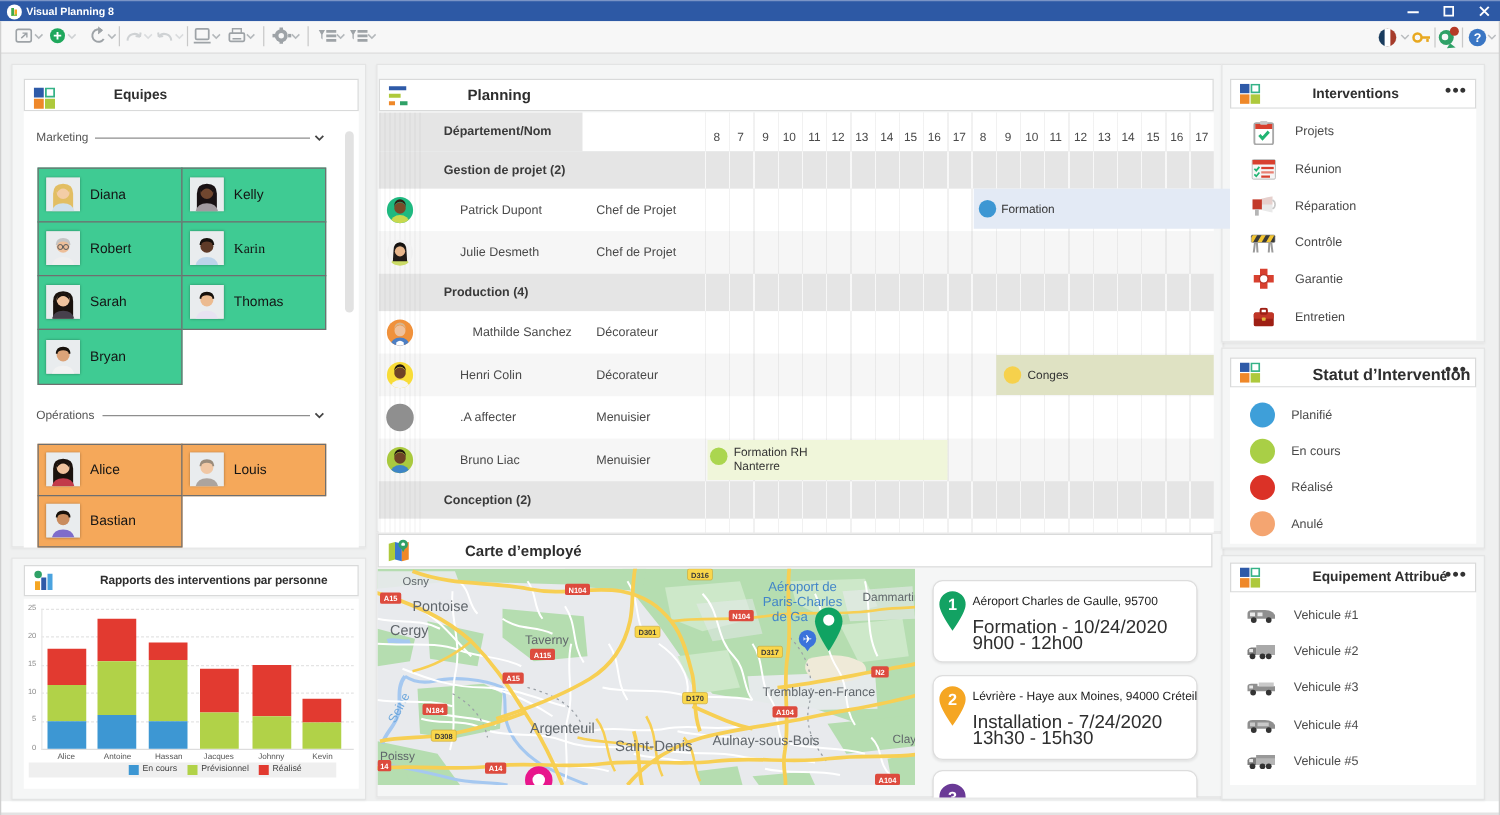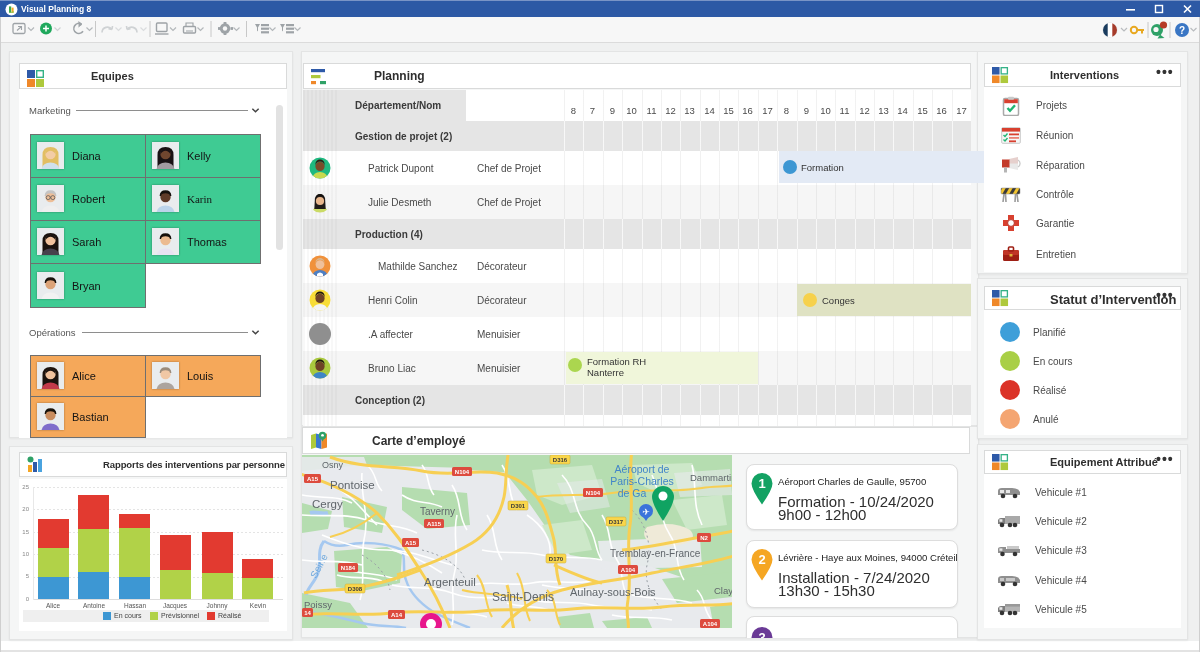--- a/index.html
+++ b/index.html
@@ -267,21 +267,21 @@
 
 <div class="abs" style="left:276px;top:105px;width:7px;height:145px;background:#E2E2E2;border-radius:4px;"></div>
 
 <div class="hdrbox" style="left:19px;top:452px;width:268px;height:25px;"></div>
 <svg class="abs" style="left:27px;top:456px" width="17" height="17" viewBox="0 0 17 17">
   <circle cx="3.5" cy="3.5" r="3" fill="#2FA167"></circle>
   <rect x="1" y="9" width="4" height="7" fill="#F5A623"></rect>
   <rect x="6" y="6" width="4" height="10" fill="#2E5AA8"></rect>
   <rect x="11" y="3" width="4" height="13" fill="#4AA3DF"></rect>
 </svg>
-<div class="hdrtitle" style="left:67px;top:459px;font-size:9.5px;letter-spacing:-0.1px;">Rapports des interventions par personne</div>
+<div class="hdrtitle" style="left:44px;top:459px;font-size:9.5px;letter-spacing:-0.1px;">Rapports des interventions par personne</div>
 <div class="content" style="left:19px;top:479px;width:268px;height:152px;"></div>
 <div id="chart">
   <div class="ylab" style="left:17px;top:484px;">25</div>
   <div class="ylab" style="left:17px;top:506px;">20</div>
   <div class="ylab" style="left:17px;top:529px;">15</div>
   <div class="ylab" style="left:17px;top:551px;">10</div>
   <div class="ylab" style="left:17px;top:573px;">5</div>
   <div class="ylab" style="left:17px;top:596px;">0</div>
   <div class="gline" style="left:33px;top:487px;width:250px;"></div>
   <div class="gline" style="left:33px;top:509px;width:250px;"></div>

